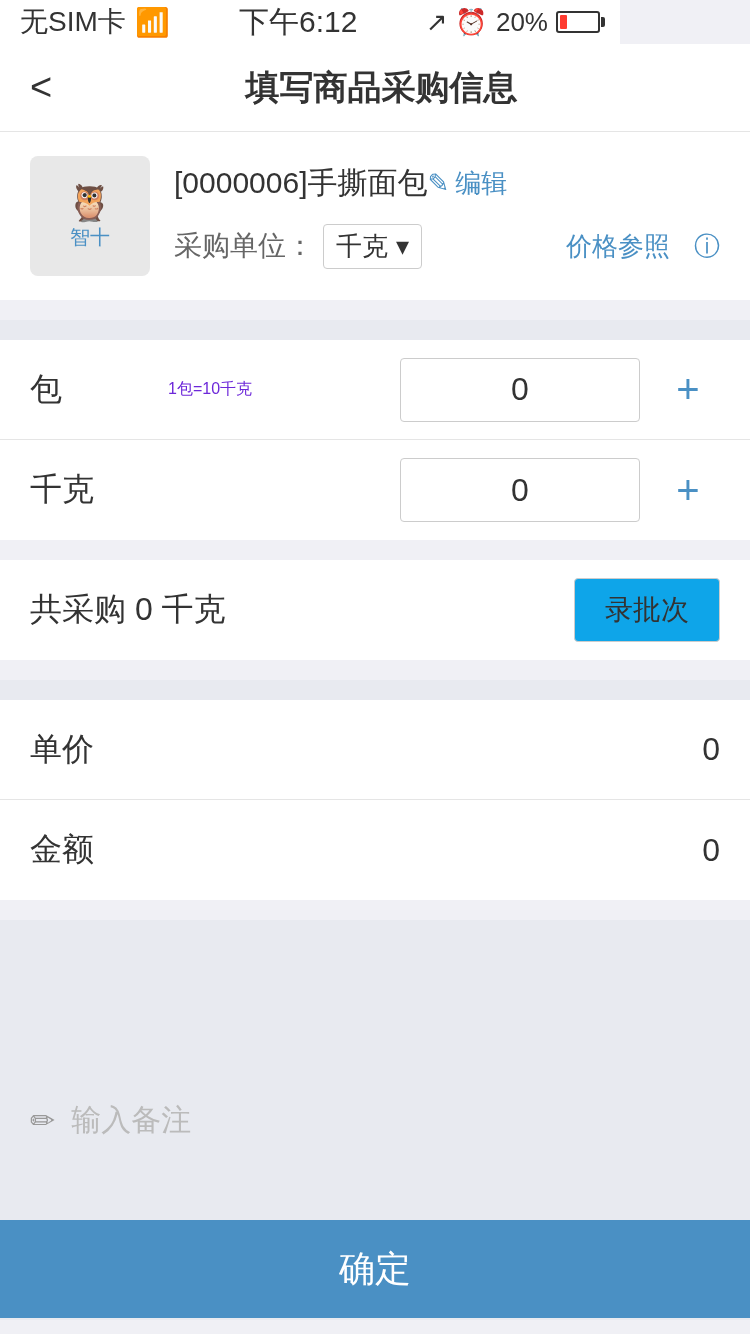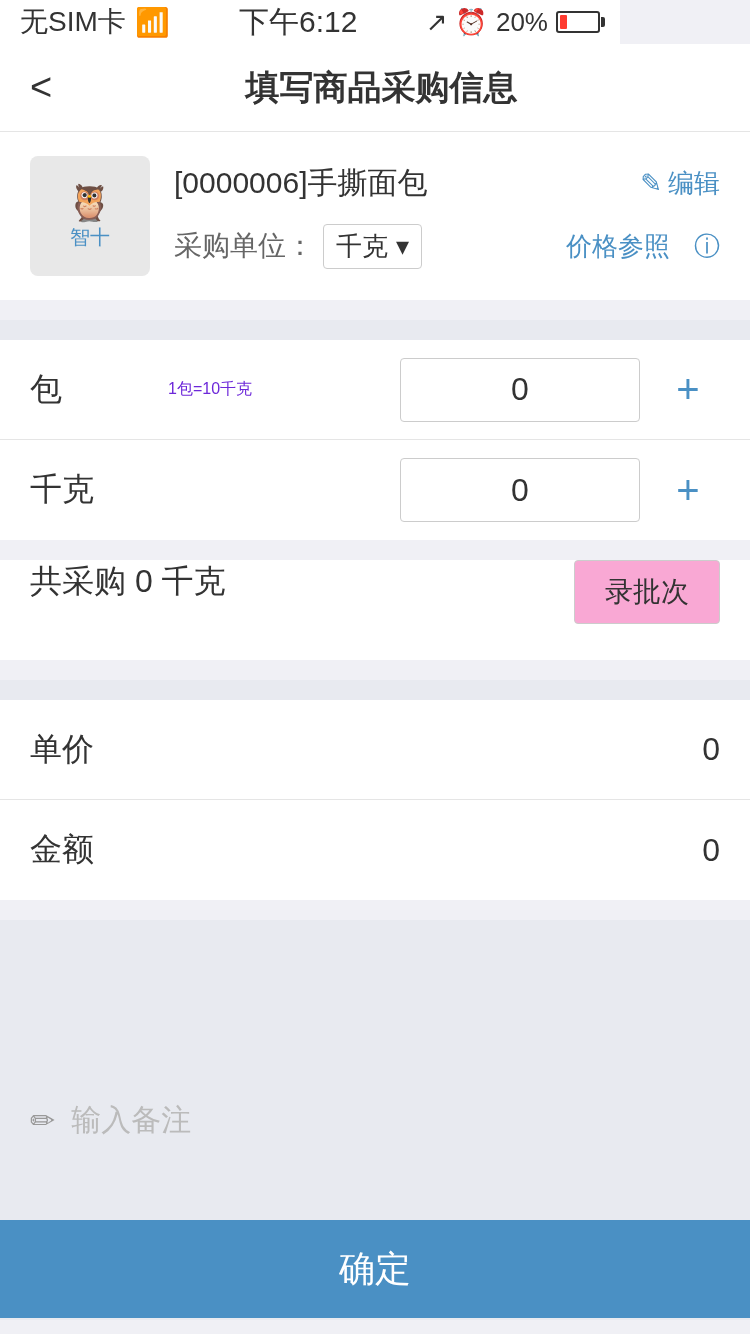--- a/index.html
+++ b/index.html
@@ -119,21 +119,20 @@
     }
     .product-info {
       flex: 1;
       display: flex;
       flex-direction: column;
       gap: 20px;
     }
     .product-name-row {
       display: flex;
       align-items: center;
-      justify-content: space-between;
     }
     .product-name {
       font-size: 30px;
       color: #333;
       font-weight: 500;
     }
     .edit-btn {
       color: #4a90c4;
       font-size: 26px;
       display: flex;
@@ -225,36 +224,36 @@
       cursor: pointer;
       margin-left: 16px;
     }
 
     
     .summary-section {
       background: #fff;
       padding: 0 30px;
       height: 100px;
       display: flex;
-      align-items: flex-start;
+      align-items: center;
       justify-content: space-between;
       margin-bottom: 20px;
     }
     .summary-text {
       font-size: 32px;
       color: #333;
     }
     .batch-btn {
       border: 1px solid #ccc;
       border-radius: 4px;
       padding: 12px 30px;
       font-size: 28px;
       color: #333;
       cursor: pointer;
-      background: #f9a8d4;
+      background: #0ea5e9;
     }
 
     
     .price-section {
       background: #fff;
       margin-bottom: 20px;
     }
     .price-row {
       display: flex;
       align-items: center;

